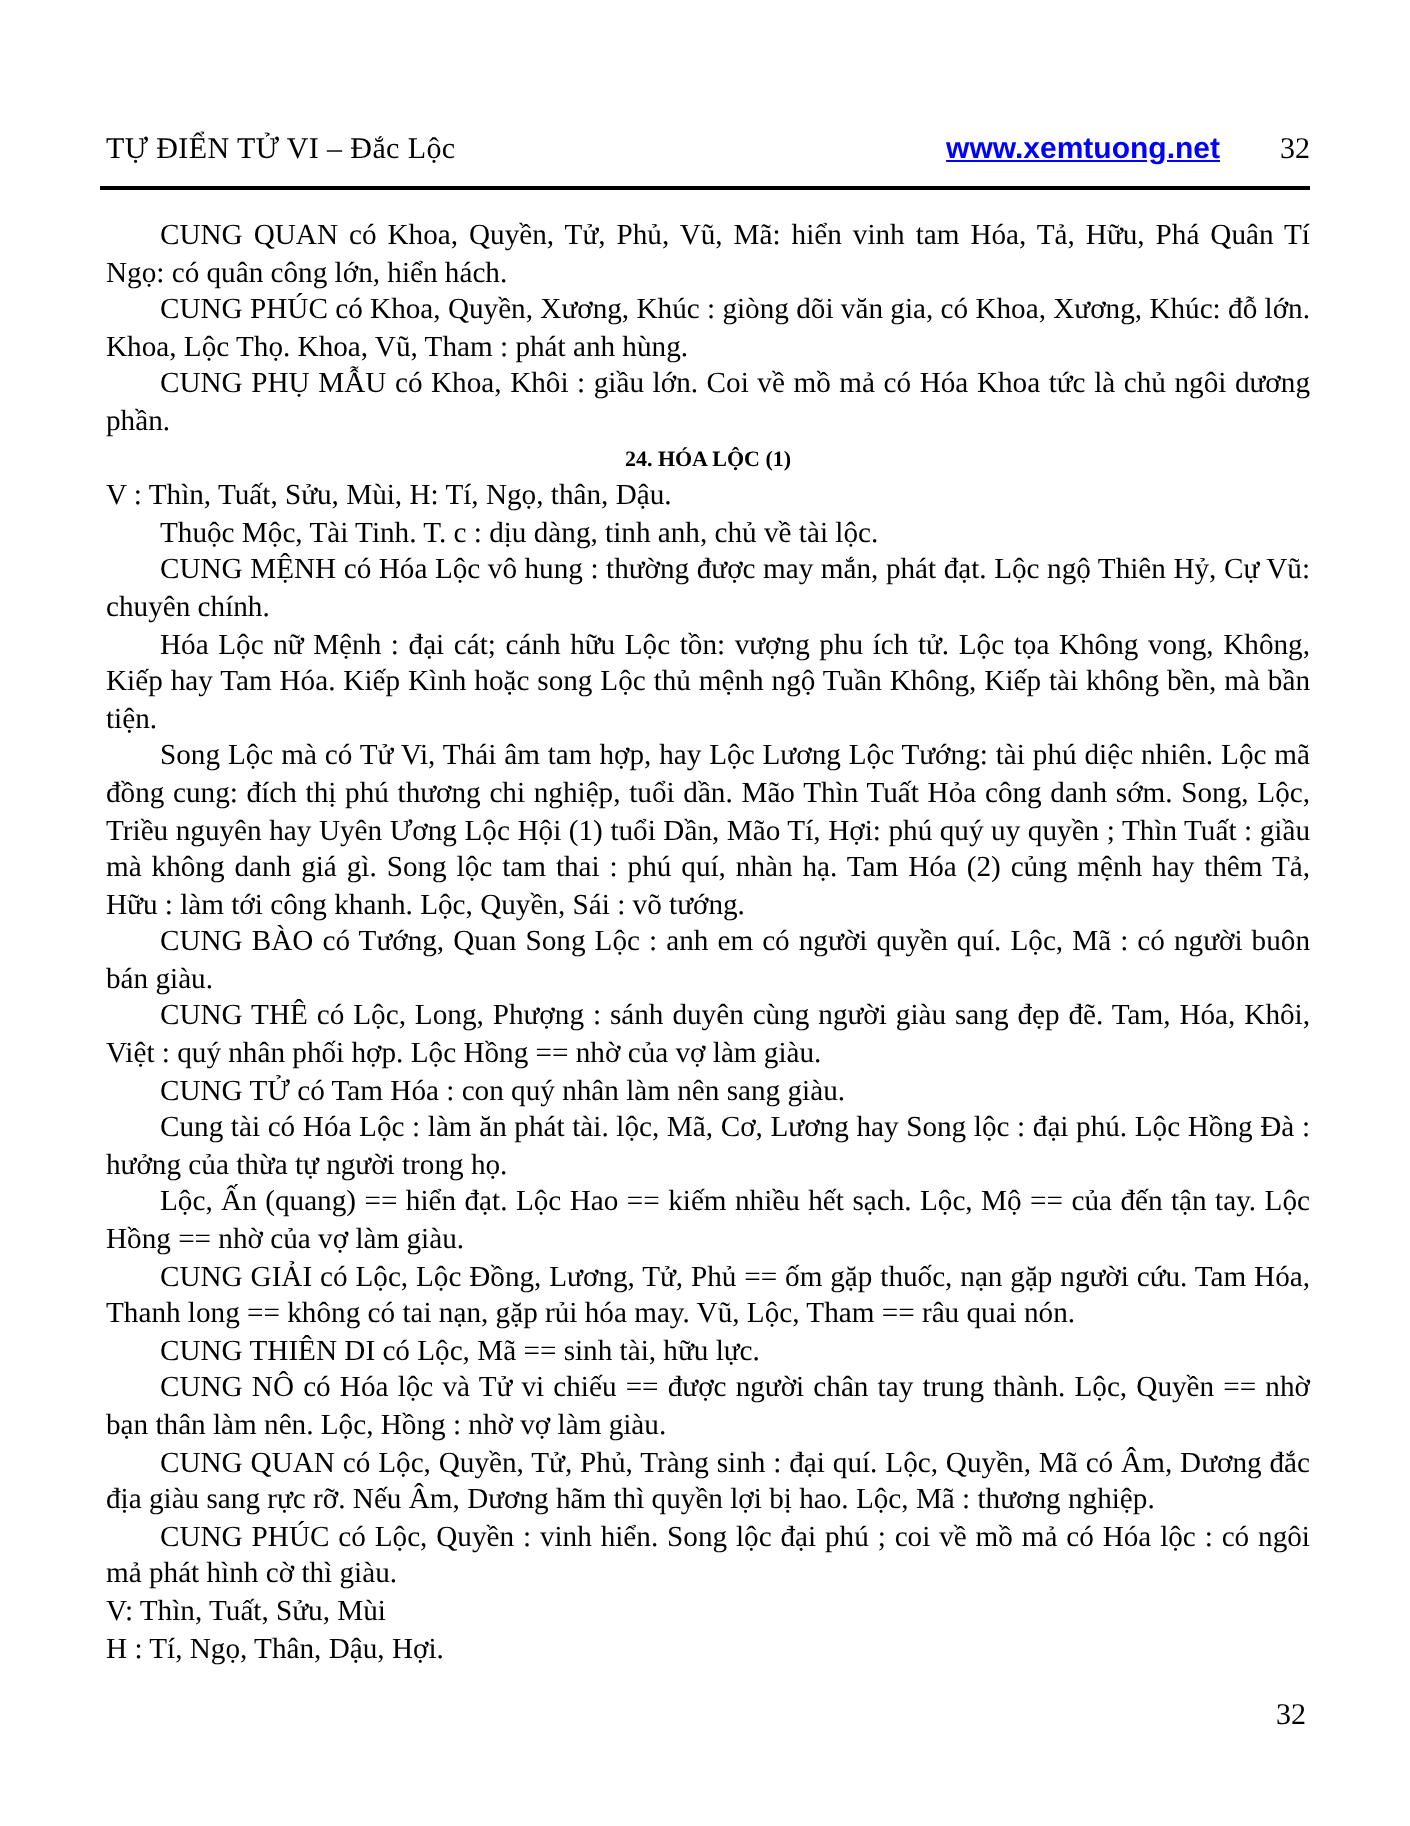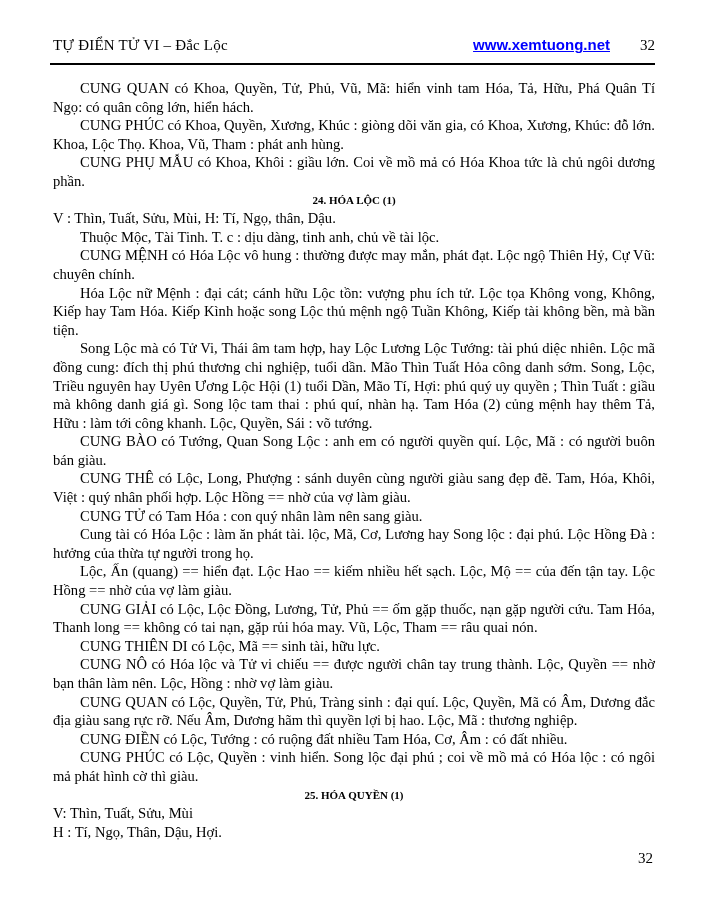--- a/index.html
+++ b/index.html
@@ -12,20 +12,21 @@
     font-family: "Liberation Serif", serif;
     position: relative;
     box-sizing: border-box;
     padding: 36px 50px 0 53px;
     overflow: hidden;
   }
   .header-row {
     display: flex;
     justify-content: space-between;
     align-items: baseline;
+    margin-top: 30px;
   }
   .header-title {
     font-size: 15px;
     letter-spacing: 0.2px;
     white-space: nowrap;
   }
   .header-right {
     display: flex;
     align-items: baseline;
     gap: 30px;
@@ -104,24 +105,22 @@
     <p>Song Lộc mà có Tử Vi, Thái âm tam hợp, hay Lộc Lương Lộc Tướng: tài phú diệc nhiên. Lộc mã đồng cung: đích thị phú thương chi nghiệp, tuổi dần. Mão Thìn Tuất Hỏa công danh sớm. Song, Lộc, Triều nguyên hay Uyên Ương Lộc Hội (1) tuổi Dần, Mão Tí, Hợi: phú quý uy quyền ; Thìn Tuất : giầu mà không danh giá gì. Song lộc tam thai : phú quí, nhàn hạ. Tam Hóa (2) củng mệnh hay thêm Tả, Hữu : làm tới công khanh. Lộc, Quyền, Sái : võ tướng.</p>
     <p>CUNG BÀO có Tướng, Quan Song Lộc : anh em có người quyền quí. Lộc, Mã : có người buôn bán giàu.</p>
     <p>CUNG THÊ có Lộc, Long, Phượng : sánh duyên cùng người giàu sang đẹp đẽ. Tam, Hóa, Khôi, Việt : quý nhân phối hợp. Lộc Hồng == nhờ của vợ làm giàu.</p>
     <p>CUNG TỬ có Tam Hóa : con quý nhân làm nên sang giàu.</p>
     <p>Cung tài có Hóa Lộc : làm ăn phát tài. lộc, Mã, Cơ, Lương hay Song lộc : đại phú. Lộc Hồng Đà : hưởng của thừa tự người trong họ.</p>
     <p>Lộc, Ấn (quang) == hiển đạt. Lộc Hao == kiếm nhiều hết sạch. Lộc, Mộ == của đến tận tay. Lộc Hồng == nhờ của vợ làm giàu.</p>
     <p>CUNG GIẢI có Lộc, Lộc Đồng, Lương, Tử, Phủ == ốm gặp thuốc, nạn gặp người cứu. Tam Hóa, Thanh long == không có tai nạn, gặp rủi hóa may. Vũ, Lộc, Tham == râu quai nón.</p>
     <p>CUNG THIÊN DI có Lộc, Mã == sinh tài, hữu lực.</p>
     <p>CUNG NÔ có Hóa lộc và Tử vi chiếu == được người chân tay trung thành. Lộc, Quyền == nhờ bạn thân làm nên. Lộc, Hồng : nhờ vợ làm giàu.</p>
     <p>CUNG QUAN có Lộc, Quyền, Tử, Phủ, Tràng sinh : đại quí. Lộc, Quyền, Mã có Âm, Dương đắc địa giàu sang rực rỡ. Nếu Âm, Dương hãm thì quyền lợi bị hao. Lộc, Mã : thương nghiệp.</p>
-    <p>CUNG ĐIỀN có Lộc, Tướng : có ruộng đất nhiều Tam Hóa, Cơ, Âm : có đất nhiều.</p>
     <p>CUNG PHÚC có Lộc, Quyền : vinh hiển. Song lộc đại phú ; coi về mồ mả có Hóa lộc : có ngôi mả phát hình cờ thì giàu.</p>
 
-    <p class="heading">25. HÓA QUYỀN (1)</p>
     <p class="center">V: Thìn, Tuất, Sửu, Mùi</p>
     <p class="center">H : Tí, Ngọ, Thân, Dậu, Hợi.</p>
 
   </div>
 
   <div class="footer-page-num">32</div>
 
 </div>
 
 </body></html>

